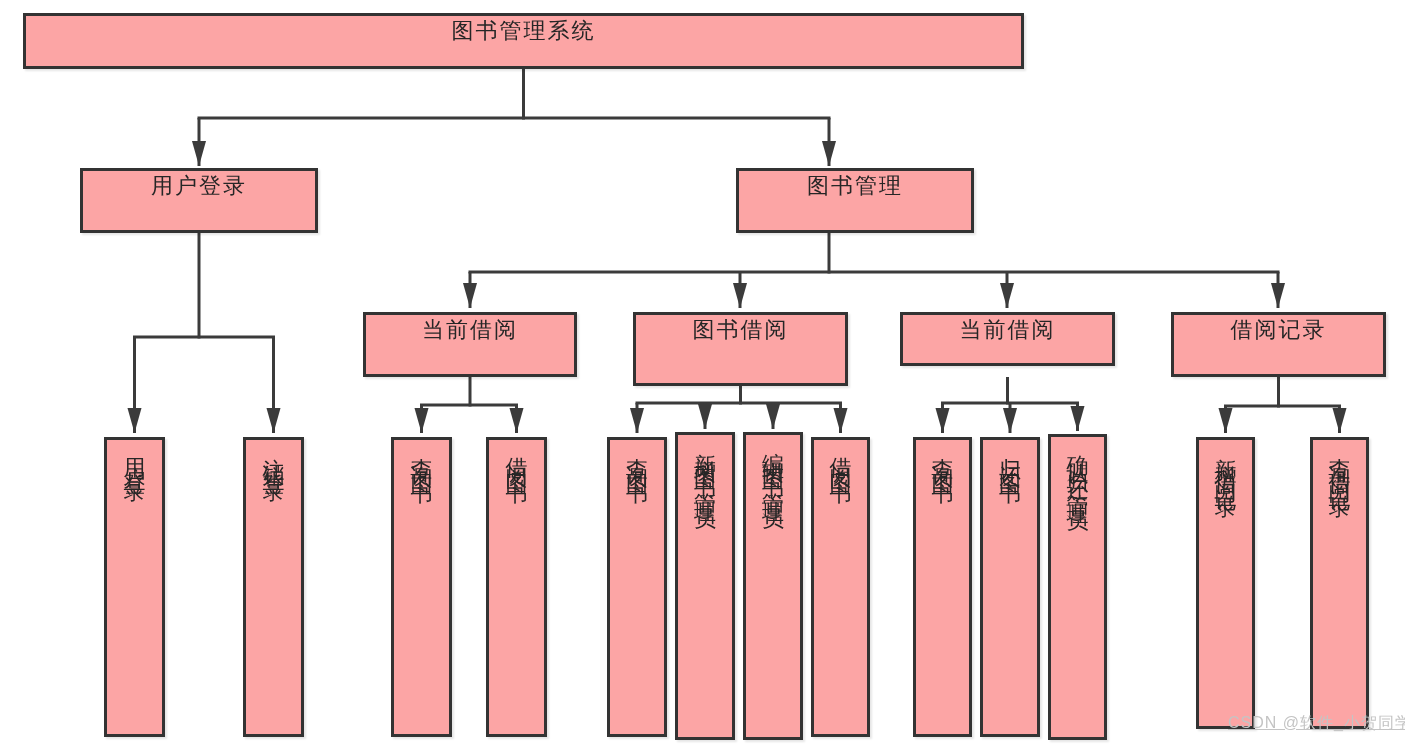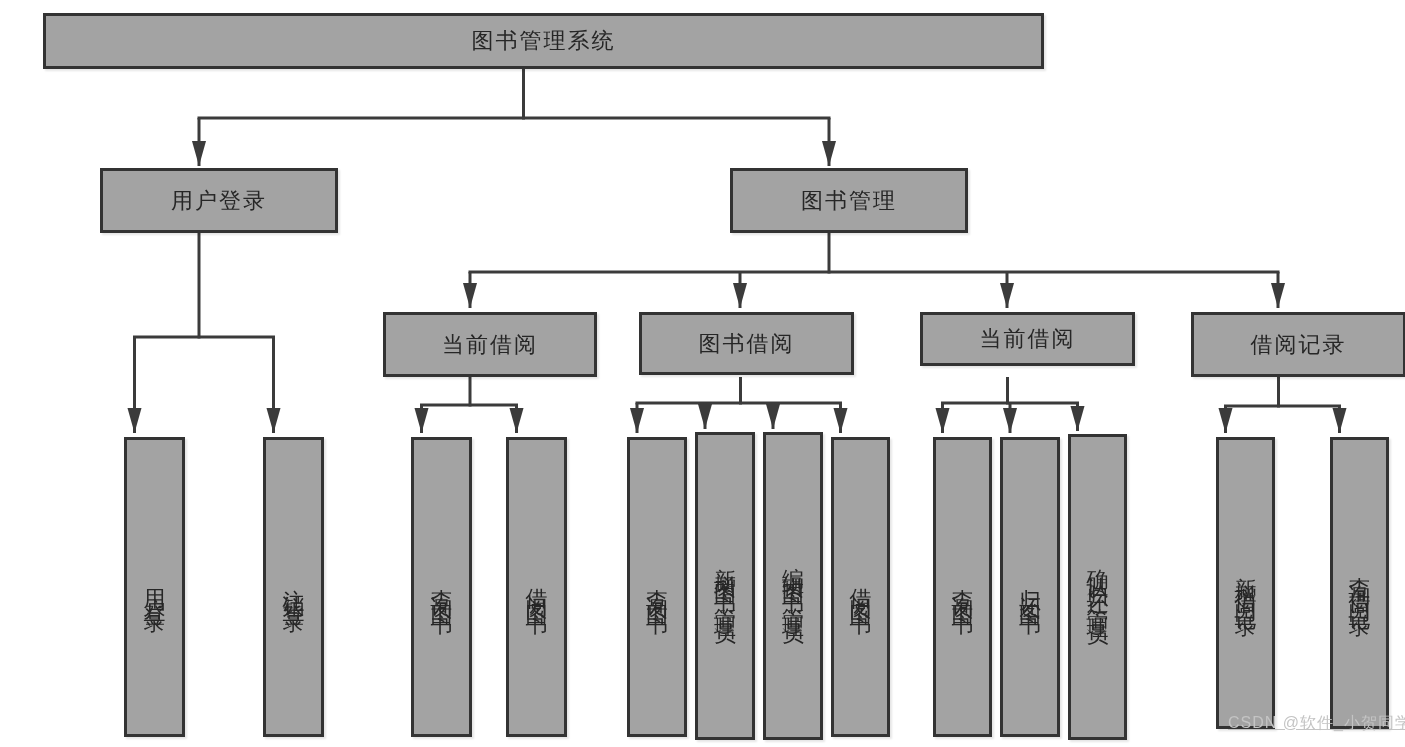--- a/index.html
+++ b/index.html
@@ -23,27 +23,26 @@
     stroke: var(--line, #3b3b3b);
     stroke-width: 3;
     fill: none;
   }
   #connectors path.h { stroke-linecap: square; }
   #connectors marker path { fill: var(--line, #3b3b3b); stroke: none; }
   .box {
     position: absolute;
     box-sizing: border-box;
     border: 3px solid var(--box-border, #333333);
-    background: #a3a3a3;
+    background: #fca5a5;
     display: flex;
-    align-items: center;
+    align-items: flex-start;
     justify-content: center;
     color: var(--text, #262626);
     box-shadow: 2px 2px 2px rgba(0,0,0,0.10);
-    margin-left: 20px;
   }
   .hbox span {
     font-size: 22px;
     letter-spacing: 2px;
     white-space: nowrap;
   }
   .leaf span {
     writing-mode: vertical-rl;
     text-orientation: mixed;
     font-size: 22px;
@@ -115,28 +114,28 @@
     <path d="M1339.5 406 V433" marker-end="url(#arrowhead)"></path>
   </svg>
 
   <div class="box hbox" style="left:23px;top:13px;width:1001px;height:56px">
     <span>图书管理系统</span>
   </div>
 
   <div class="box hbox" style="left:80px;top:168px;width:238px;height:65px">
     <span>用户登录</span>
   </div>
-  <div class="box hbox" style="left:710px;top:168px;width:238px;height:65px">
+  <div class="box hbox" style="left:736px;top:168px;width:238px;height:65px">
     <span>图书管理</span>
   </div>
 
   <div class="box hbox" style="left:363px;top:312px;width:214px;height:65px">
     <span>当前借阅</span>
   </div>
-  <div class="box hbox" style="left:619px;top:312px;width:215px;height:63px">
+  <div class="box hbox" style="left:633px;top:312px;width:215px;height:74px">
     <span>图书借阅</span>
   </div>
   <div class="box hbox" style="left:900px;top:312px;width:215px;height:54px">
     <span>当前借阅</span>
   </div>
   <div class="box hbox" style="left:1171px;top:312px;width:215px;height:65px">
     <span>借阅记录</span>
   </div>
 
   <div class="box leaf" style="left:104px;top:437px;width:61px;height:300px">

